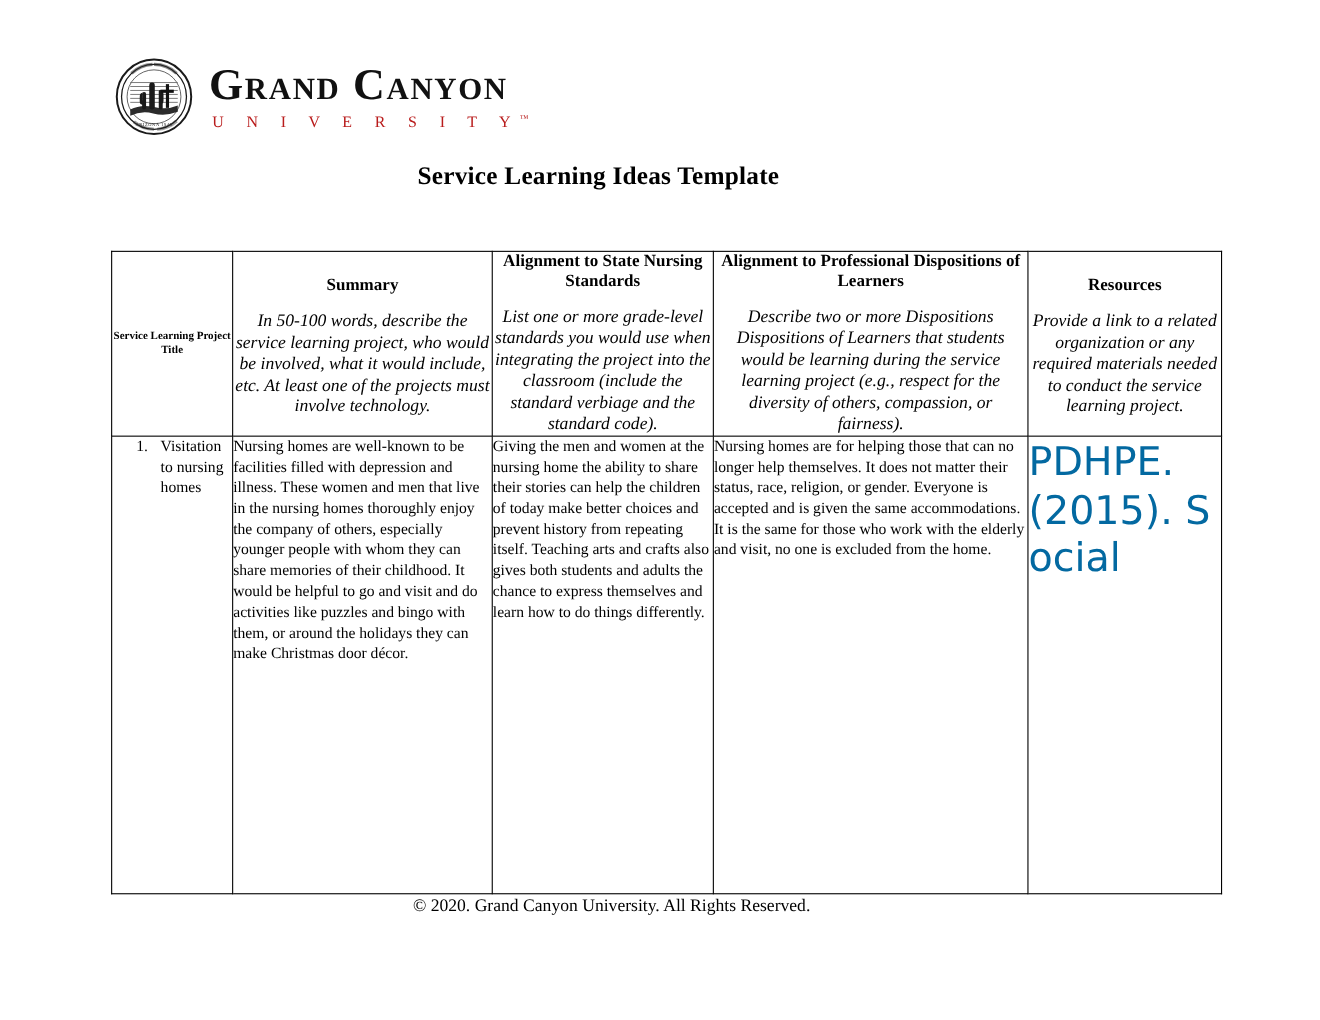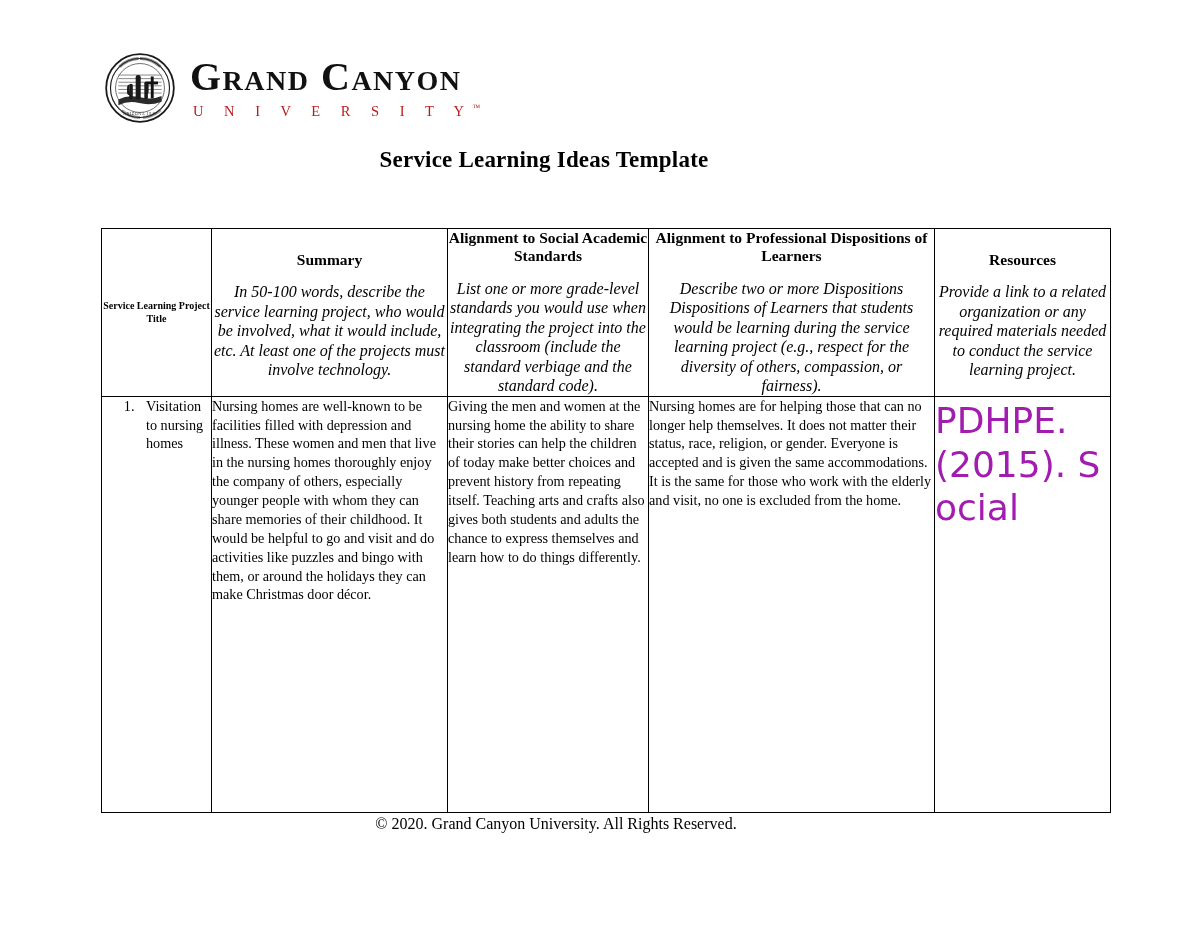--- a/index.html
+++ b/index.html
@@ -147,21 +147,21 @@
     padding-left: 8px;
   }
   .narrow-wrap {
     display: block;
     max-width: 62px;
   }
   .res-text {
     font-family: "DejaVu Sans", "Liberation Sans", sans-serif;
     font-size: 36px;
     line-height: 1.22;
-    color: #a21caf;
+    color: #0369a1;
     word-break: break-all;
     display: block;
     padding-top: 2px;
   }
 
   
   .doc-footer {
     position: absolute;
     left: 0;
     top: 815px;
@@ -232,21 +232,21 @@
     <tbody>
       <tr>
         <td class="hcell title-col">
           <span class="h-title">Service Learning Project Title</span>
         </td>
         <td class="hcell summary-col">
           <span class="h-title">Summary</span>
           <span class="h-desc">In 50-100 words, describe the service learning project, who would be involved, what it would include, etc. At least one of the projects must involve technology.</span>
         </td>
         <td class="hcell">
-          <span class="h-title">Alignment to Social Academic Standards</span>
+          <span class="h-title">Alignment to State Nursing Standards</span>
           <span class="h-desc">List one or more grade-level standards you would use when integrating the project into the classroom (include the standard verbiage and the standard code).</span>
         </td>
         <td class="hcell">
           <span class="h-title">Alignment to Professional Dispositions of Learners</span>
           <span class="h-desc">Describe two or more Dispositions Dispositions of Learners that students would be learning during the service learning project (e.g., respect for the diversity of others, compassion, or fairness).</span>
         </td>
         <td class="hcell res-col">
           <span class="h-title">Resources</span>
           <span class="h-desc">Provide a link to a related organization or any required materials needed to conduct the service learning project.</span>
         </td>

